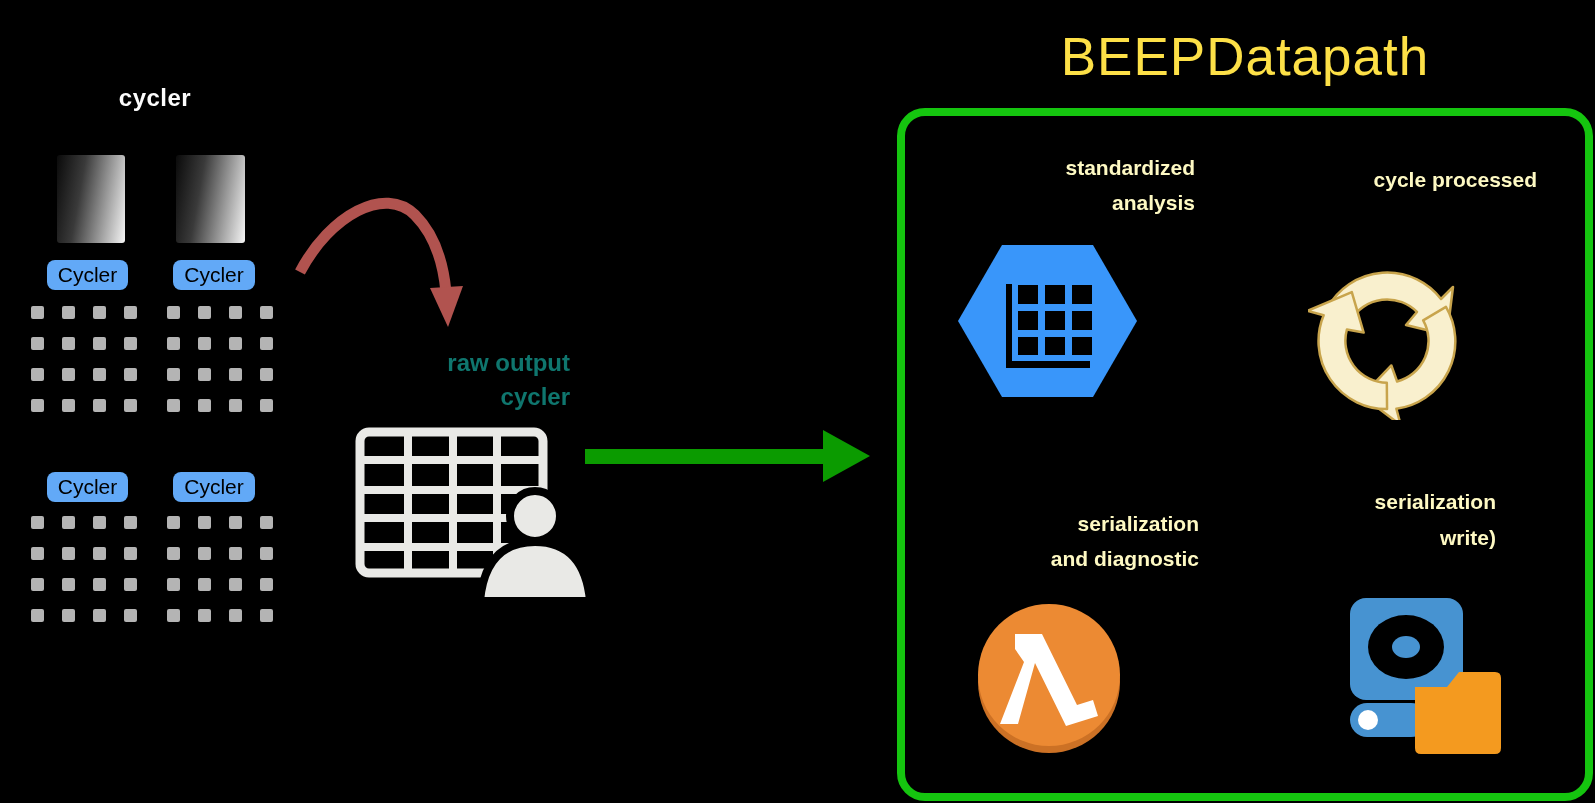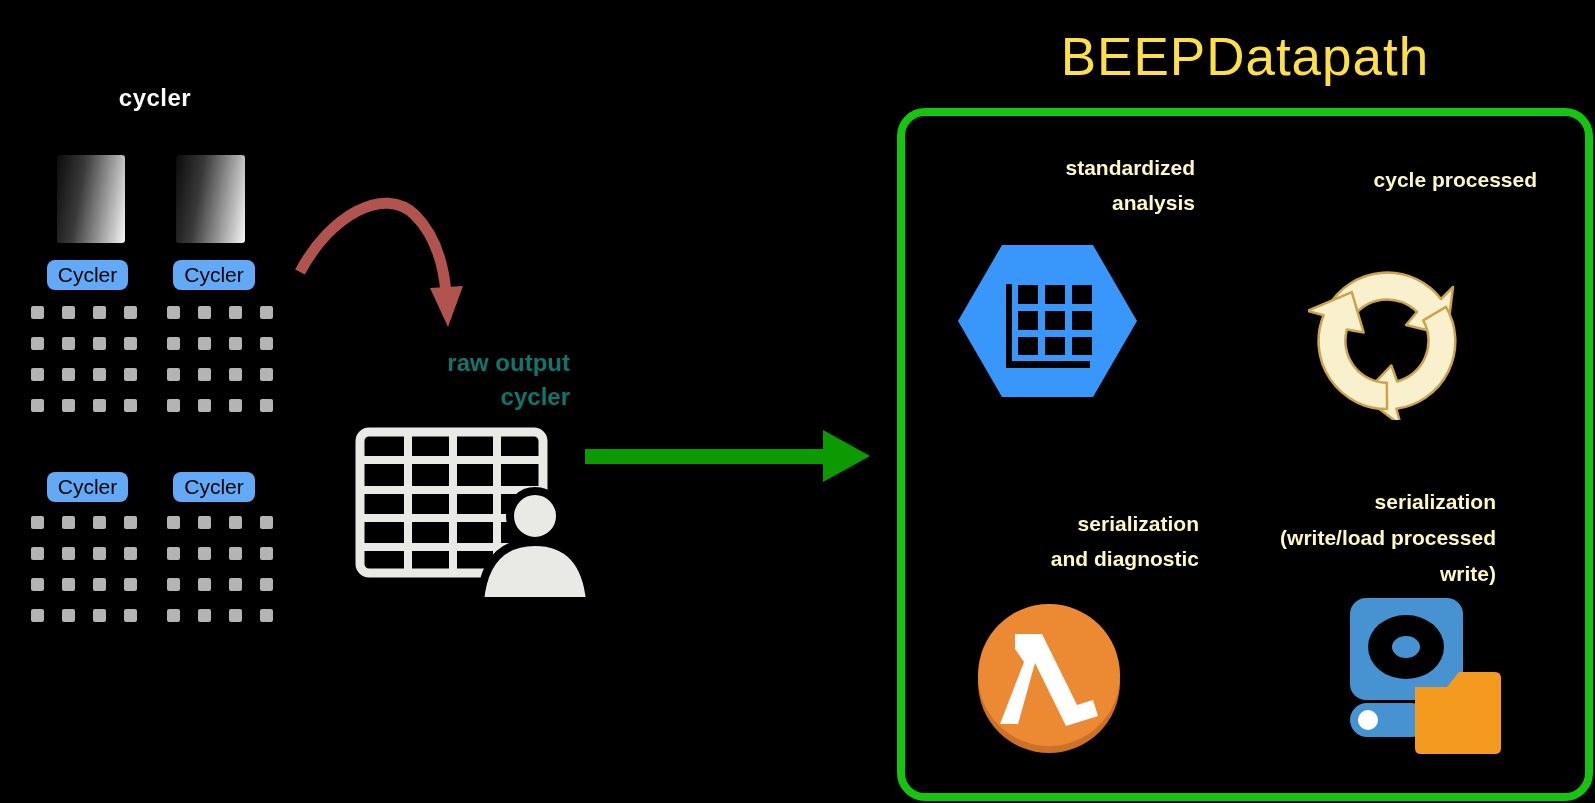--- a/index.html
+++ b/index.html
@@ -209,21 +209,20 @@
   <div class="lambda-wrap">
     <svg width="150" height="152" viewBox="0 0 150 152">
       <circle cx="75" cy="79" r="71" fill="#CC7125"></circle>
       <circle cx="75" cy="72" r="71" fill="#EC8A33"></circle>
       <path d="M41,31 L68,31 L103,102 L119,97 L124,113 L92,123 L61,60 L44,121 L26,121 L50,59 L41,46 Z" fill="#fff"></path>
     </svg>
   </div>
 
   <div class="q-label" style="left:1196px;top:484px;width:300px;line-height:36px;">
     <div>serialization</div>
-    <div>(write/load processed</div>
     <div>write)</div>
   </div>
   <svg class="abs" style="left:1345px;top:593px;" width="165" height="170" viewBox="0 0 165 170">
     <rect x="5" y="5" width="113" height="102" rx="16" fill="#4793D1"></rect>
     <ellipse cx="61" cy="54" rx="38" ry="32" fill="#000"></ellipse>
     <ellipse cx="61" cy="54" rx="14" ry="11" fill="#4793D1"></ellipse>
     <rect x="5" y="110" width="78" height="34" rx="17" fill="#4793D1"></rect>
     <circle cx="23" cy="127" r="10" fill="#fff"></circle>
     <path d="M70,94 L102,94 L114,79 L150,79 Q156,79 156,85 L156,155 Q156,161 150,161 L76,161 Q70,161 70,155 Z" fill="#F49A1F"></path>
   </svg>

